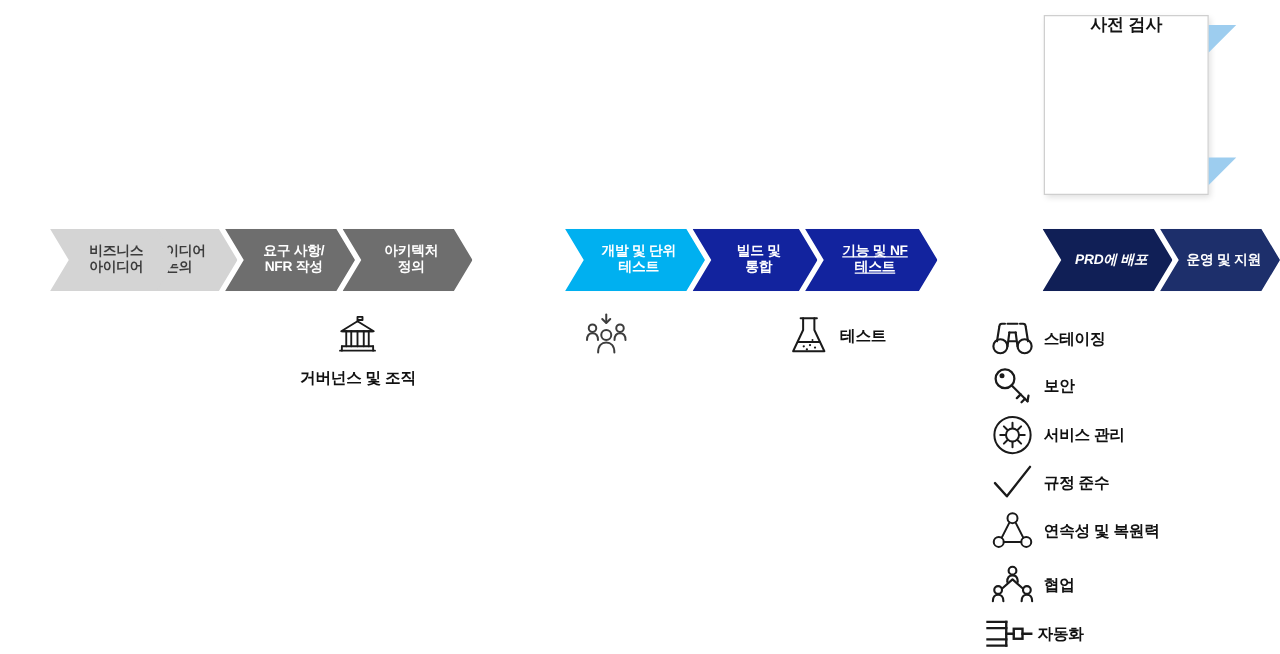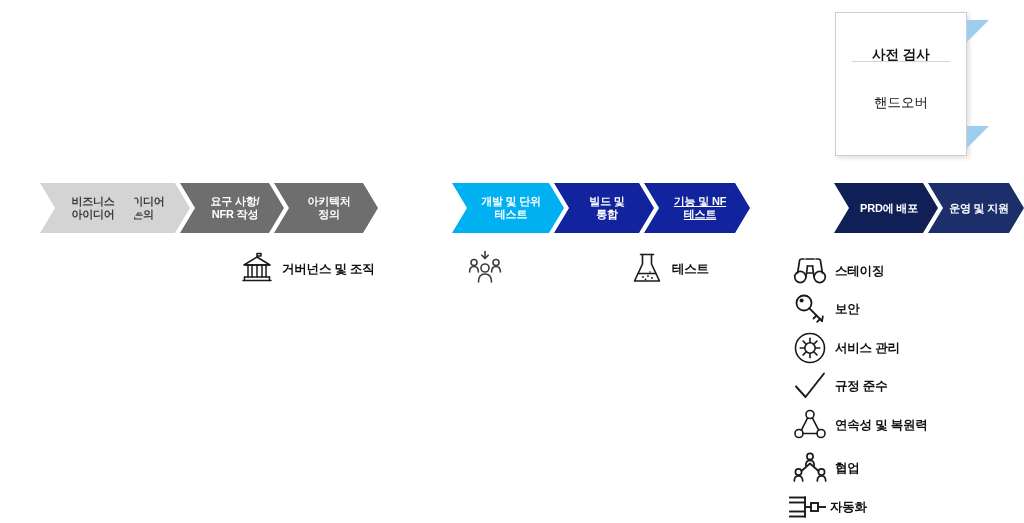--- a/index.html
+++ b/index.html
@@ -30,21 +30,21 @@
     box-sizing: border-box;
     z-index: 5;
   }
   .callout-item {
     text-align: center;
     font-size: 13.5px;
     color: #141414;
     line-height: 1;
     height: 48px;
     display: flex;
-    align-items: flex-end;
+    align-items: flex-start;
     justify-content: center;
     position: relative;
   }
   .callout-item.bold { font-weight: bold; }
   .callout-item + .callout-item::before {
     content: "";
     position: absolute;
     top: 0;
     left: 16px;
     right: 16px;
@@ -123,23 +123,20 @@
 </style>
 </head>
 <body>
 
 <div id="callout">
   <div class="callout-tab top"></div>
   <div class="callout-tab bottom"></div>
   <div class="callout-item bold">
     <span>사전 검사</span>
   </div>
-  <div class="callout-item">
-    <span>핸드오버</span>
-  </div>
 </div>
 
 <div id="chevron-bar">
     <div class="chev" style="left: 0px; width: 100px; background: rgb(212, 212, 212); color: rgb(60, 60, 60); z-index: 30; margin-left: 40px;">
       <span class="chev-label">비즈니스
 아이디어</span>
     </div>
     <div class="chev" style="left: 90px; width: 100px; background: rgb(212, 212, 212); color: rgb(60, 60, 60); z-index: 29;">
       <span class="chev-label">아이디어
 논의</span>
@@ -157,30 +154,30 @@
 테스트</span>
     </div>
     <div class="chev" style="left: 554px; width: 100px; background: rgb(18, 35, 158); color: rgb(255, 255, 255); z-index: 24;">
       <span class="chev-label">빌드 및
 통합</span>
     </div>
     <div class="chev" style="left: 644px; width: 106px; background: rgb(18, 35, 158); color: rgb(255, 255, 255); z-index: 23; text-decoration: underline;">
       <span class="chev-label">기능 및 NF
 테스트</span>
     </div>
-    <div class="chev" style="left: 834px; width: 104px; background: rgb(16, 31, 86); color: rgb(255, 255, 255); z-index: 21;">
+    <div class="chev" style="left: 834px; width: 104px; background: rgb(16, 31, 86); color: rgb(255, 255, 255); z-index: 21; font-style: italic;">
       <span class="chev-label">PRD에 배포</span>
     </div>
     <div class="chev" style="left: 928px; width: 96px; background: rgb(29, 47, 107); color: rgb(255, 255, 255); z-index: 20;">
       <span class="chev-label">운영 및 지원</span>
     </div>
   </div>
 
 <div id="icon-layer">
-    <div class="icon-item" style="left: 240px; top: 252px;">
+    <div class="icon-item" style="left: 240px; top: 252px; flex-direction: column;">
       <span class="glyph">
         <svg id="def-bank-building-icon" viewBox="0 0 34 34" width="34" height="34" fill="none" stroke="#1a1a1a" stroke-width="1.5" stroke-linecap="round" stroke-linejoin="round">
     <path d="M4 13 L17 5 L30 13 Z"></path>
     <path d="M17 5 L17 1.5 L21 1.5 L21 4 L17 4"></path>
     <path d="M5 13 L29 13"></path>
     <path d="M8 13 L8 25 M12 13 L12 25 M17 13 L17 25 M22 13 L22 25 M26 13 L26 25"></path>
     <path d="M4.5 25 L29.5 25"></path>
     <path d="M3 28.5 L31 28.5"></path>
     <path d="M4.5 25 L4.5 28.5 M29.5 25 L29.5 28.5"></path>
   </svg>

